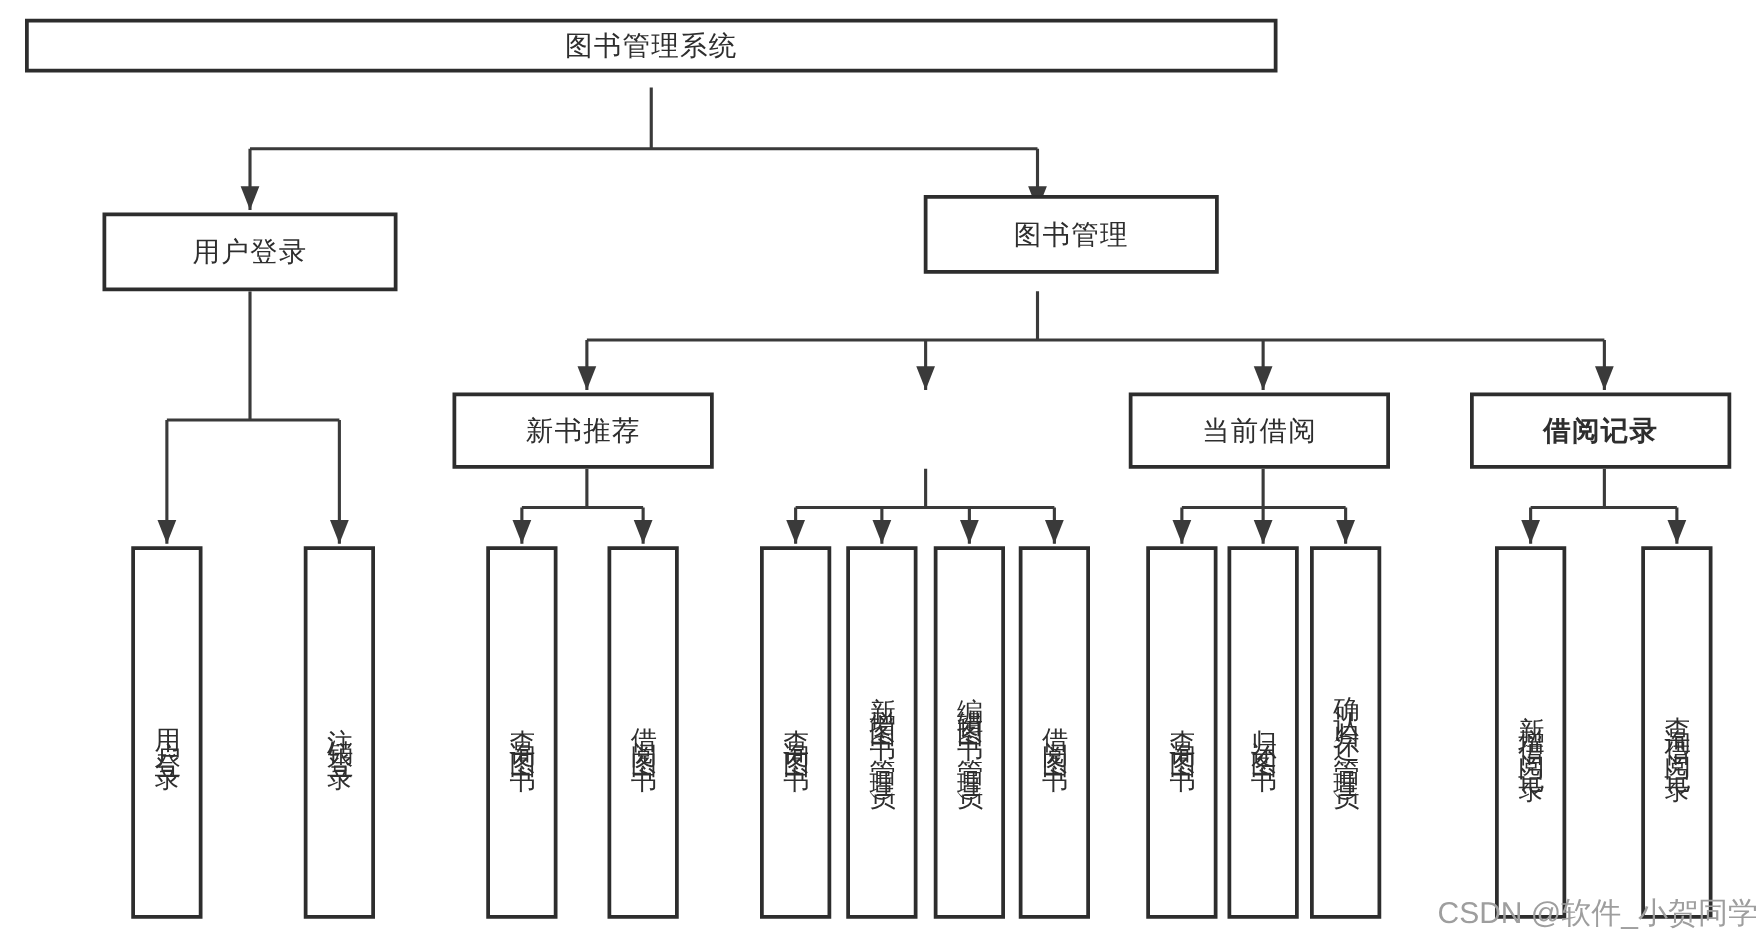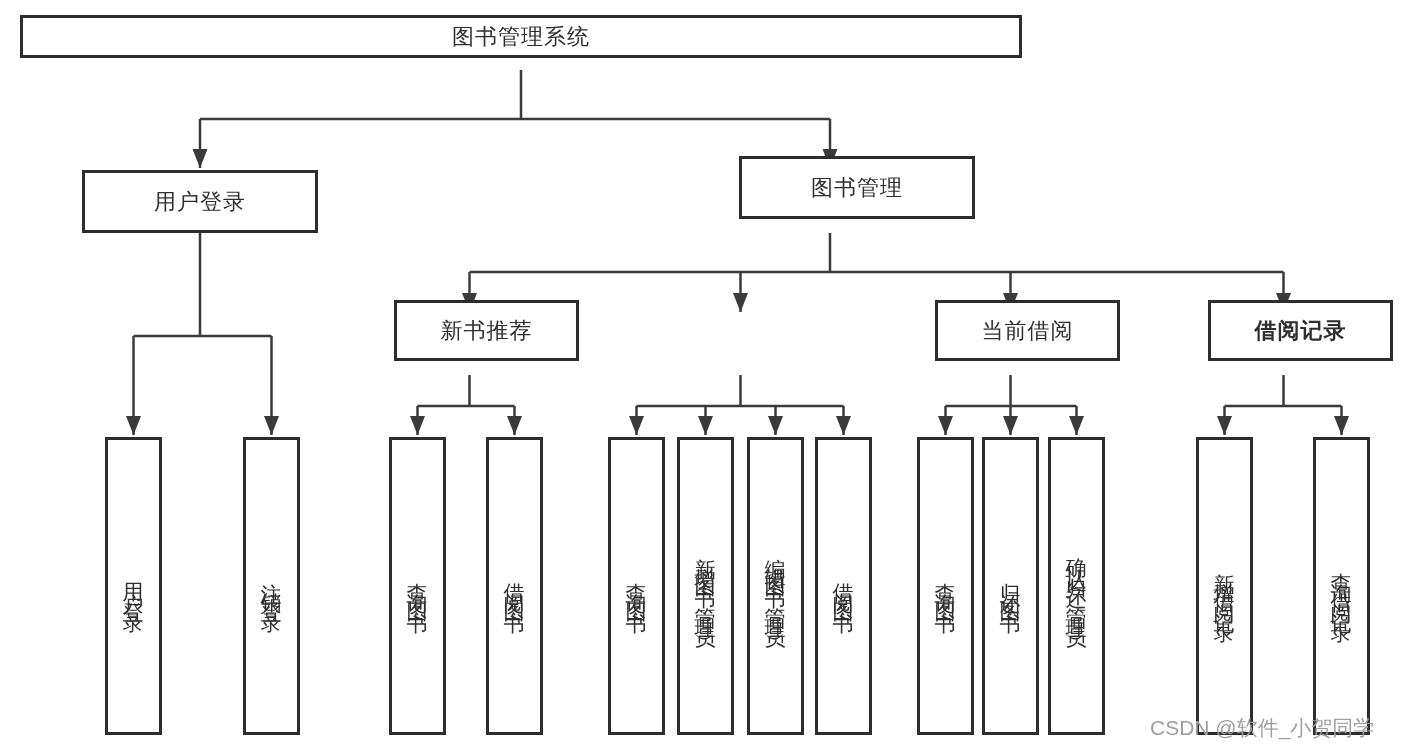--- a/index.html
+++ b/index.html
@@ -32,21 +32,21 @@
   .vtext {
     writing-mode: vertical-rl;
     text-orientation: mixed;
     letter-spacing: 10px;
     line-height: 1;
     white-space: nowrap;
   }
   .root    { left: 20px;   top: 15px;  width: 1002px; height: 43px; }
   .n-ul    { left: 82px;   top: 170px; width: 236px;  height: 63px; }
   .n-bm    { left: 712px;  top: 156px; width: 236px;  height: 63px; margin-left: 27px; }
-  .n-l3    { top: 300px;   width: 185px; height: 61px; margin-left: 32px; }
+  .n-l3    { top: 314px;   width: 209px; height: 61px; }
   .n-nr    { left: 362px; }
   .n-bb    { left: 633px; }
   .n-cb    { left: 903px; }
   .n-br    { left: 1176px; font-weight: bold; }
   .leaf    { top: 437px; width: 57px; height: 298px; }
   .lf-1  { left: 105px; }
   .lf-2  { left: 243px; }
   .lf-3  { left: 389px; }
   .lf-4  { left: 486px; }
   .lf-5  { left: 608px; }
@@ -55,21 +55,21 @@
   .lf-8  { left: 815px; }
   .lf-9  { left: 917px; }
   .lf-10 { left: 982px; }
   .lf-11 { left: 1048px; }
   .lf-12 { left: 1196px; }
   .lf-13 { left: 1313px; }
   .watermark {
     position: absolute;
     left: 1150px;
     top: 714px;
-    font-size: 21px;
+    font-size: 24px;
     color: #9e9e9e;
     z-index: 3;
     white-space: nowrap;
   }
 </style>
 </head>
 <body>
 
 <div class="canvas">
 

